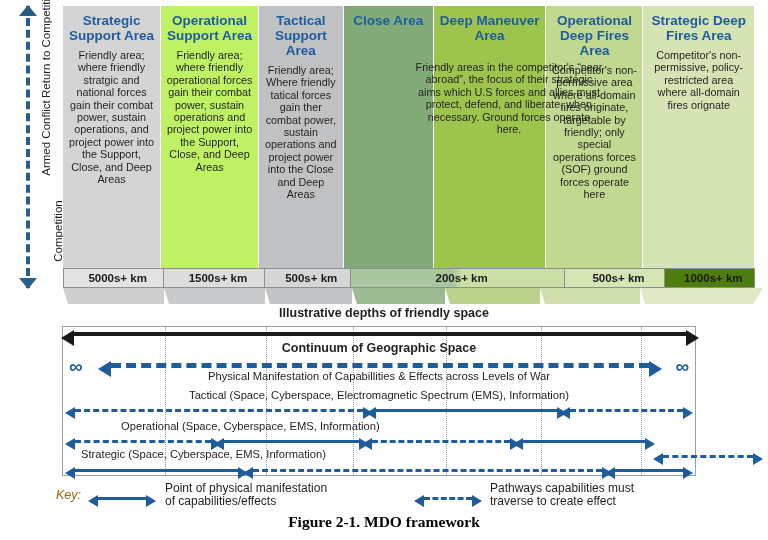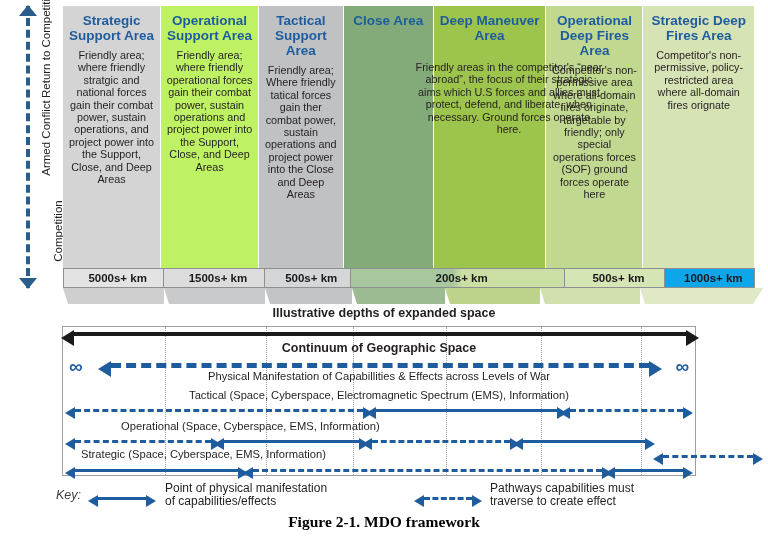--- a/index.html
+++ b/index.html
@@ -99,21 +99,21 @@
         border-right:13px solid #1f5c9e;left:-13px;top:-7px;}
   .ar.rb{border-top:8px solid transparent;border-bottom:8px solid transparent;
         border-left:13px solid #1f5c9e;right:-13px;top:-7px;}
   .inf{
     position:absolute;font-size:19px;font-weight:bold;color:#1f5c9e;
     line-height:19px;
   }
 
   
   #key{position:absolute;left:0;top:480px;width:768px;height:34px;}
-  .key-italic{position:absolute;font-style:italic;font-size:12.5px;color:#404040;}
+  .key-italic{position:absolute;font-style:italic;font-size:12.5px;color:#a16207;}
   .key-text{position:absolute;font-size:12px;line-height:13px;text-align:left;color:#231f20;}
   .key-line{position:absolute;height:0;}
   .key-line.solid{border-top:3px solid #1f5c9e;}
   .key-line.dash{border-top:3px dashed #1f5c9e;}
 
   
   #caption{
     position:absolute;left:0;top:513px;width:768px;text-align:center;
     font-family:"Liberation Serif", serif;
     font-weight:bold;font-size:15.5px;color:#000;
@@ -177,41 +177,41 @@
 
     <div class="wide-body" style="top:55px;">Friendly areas in the competitor's “near abroad”, the focus of their strategic aims which U.S forces and allies must protect, defend, and liberate, when necessary. Ground forces operate here.</div>
   </div>
 
   <div id="km-row">
     <div class="km-cell" style="width:101px;background:#e3e3e3;">5000s+ km</div>
     <div class="km-cell" style="width:101px;background:#dcdcdc;">1500s+ km</div>
     <div class="km-cell" style="width:87px;background:#d5d6d7;">500s+ km</div>
     <div class="km-cell" style="width:216px;background:linear-gradient(to right,#a9c79f 0%,#a9c79f 48%,#cbdea3 52%,#cbdea3 100%);">200s+ km</div>
     <div class="km-cell" style="width:100px;background:#d5e5b4;">500s+ km</div>
-    <div class="km-cell" style="width:92px;background:#0ea5e9;">1000s+ km</div>
+    <div class="km-cell" style="width:92px;background:#4d7c0f;">1000s+ km</div>
   </div>
 
   <div id="skew">
     <div class="skew-seg" style="left:0;width:101px;background:#cfcfcf;
                 clip-path:polygon(0 0,100% 0,100% 100%,5px 100%);"></div>
     <div class="skew-seg" style="left:101px;width:101px;background:#c9cacb;
                 clip-path:polygon(0 0,100% 0,100% 100%,5px 100%);"></div>
     <div class="skew-seg" style="left:202px;width:87px;background:#c2c4c6;
                 clip-path:polygon(0 0,100% 0,100% 100%,5px 100%);"></div>
     <div class="skew-seg" style="left:289px;width:93px;background:#9dbb93;
                 clip-path:polygon(0 0,100% 0,100% 100%,5px 100%);"></div>
     <div class="skew-seg" style="left:382px;width:95px;background:#bdd28a;
                 clip-path:polygon(0 0,100% 0,100% 100%,5px 100%);"></div>
     <div class="skew-seg" style="left:477px;width:100px;background:#d1e0ae;
                 clip-path:polygon(0 0,100% 0,100% 100%,5px 100%);"></div>
     <div class="skew-seg" style="left:577px;width:123px;background:#dfe9c6;
                 clip-path:polygon(0 0,100% 0,92% 100%,5px 100%);"></div>
   </div>
 
-  <div id="illus">Illustrative depths of expanded space</div>
+  <div id="illus">Illustrative depths of friendly space</div>
 
   <div id="continuum">
 
     <div class="vgrid" style="left:102px;"></div>
     <div class="vgrid" style="left:203px;"></div>
     <div class="vgrid" style="left:290px;"></div>
     <div class="vgrid" style="left:383px;"></div>
     <div class="vgrid" style="left:478px;"></div>
     <div class="vgrid" style="left:578px;"></div>
 

